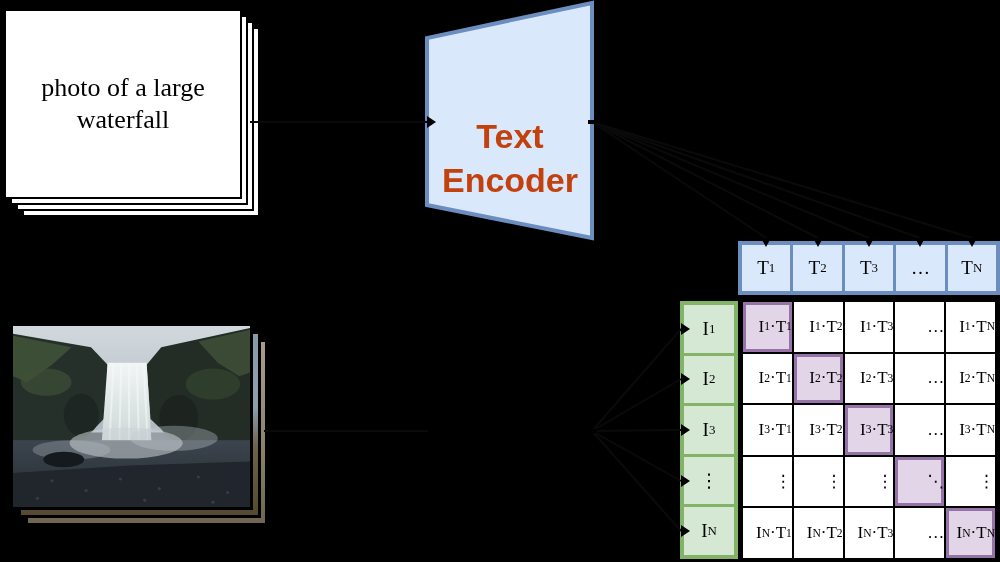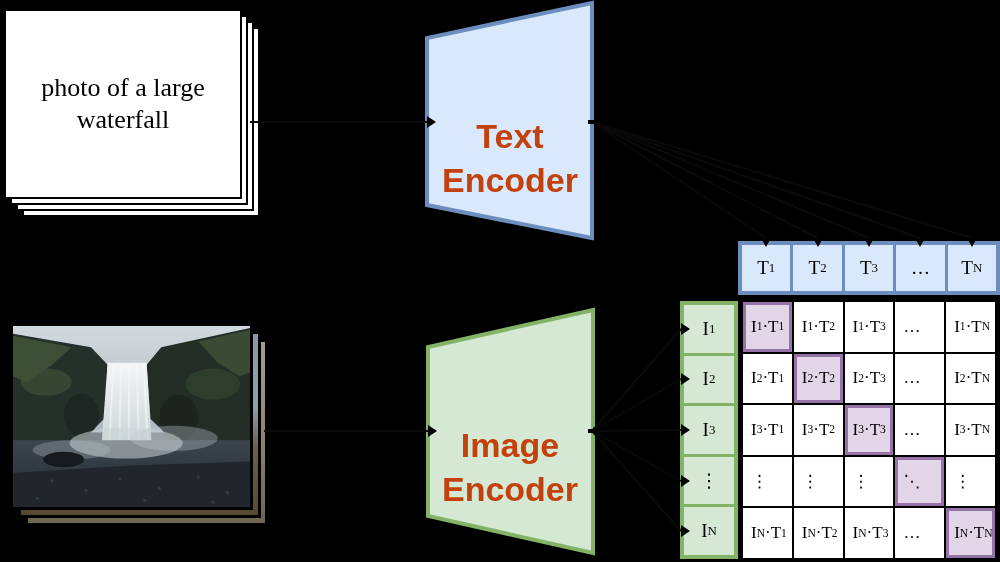--- a/index.html
+++ b/index.html
@@ -42,22 +42,22 @@
   .txt-emb-row{position:absolute;left:738px;top:241px;width:262px;height:54px;
     background:var(--text-encoder-border,#6c8ebf);padding:4px;box-sizing:border-box;
     display:grid;grid-template-columns:repeat(5,1fr);gap:3px;}
   .txt-emb-row .hcell{background:var(--text-encoder-fill,#dae8fc);display:flex;
     align-items:center;justify-content:center;
     font-family:"Liberation Serif",serif;font-size:19px;color:#000;}
   
   .matrix-body{position:absolute;left:740px;top:299px;width:258px;height:262px;
     background:var(--grid,#000);padding:3px;box-sizing:border-box;
     display:grid;grid-template-columns:repeat(5,1fr);grid-template-rows:repeat(5,1fr);gap:2px;}
-  .matrix-body .mcell{background:var(--cell-fill,#fff);display:flex;align-items:center;justify-content:flex-start;
-    font-family:"Liberation Serif",serif;font-size:17px;color:#000;white-space:nowrap;padding-left:8px;}
+  .matrix-body .mcell{background:var(--cell-fill,#fff);display:flex;align-items:center;justify-content:flex-end;
+    font-family:"Liberation Serif",serif;font-size:17px;color:#000;white-space:nowrap;}
   .matrix-body .mcell.hl{background:var(--highlight-fill,#e1d5e7);
     box-shadow:inset 0 0 0 3px var(--highlight-border,#9673a6);}
   sub{font-size:0.68em;vertical-align:-0.28em;}
   
   .arrows{position:absolute;left:0;top:0;width:1000px;height:562px;pointer-events:none;}
 </style>
 </head>
 <body>
 
 <div class="canvas">
@@ -128,26 +128,20 @@
     </div>
   </div>
 
   <div class="encoder text-encoder">
     <svg viewBox="0 0 172 243">
       <polygon points="3,38 3,205 168,238 168,3" fill="var(--text-encoder-fill,#dae8fc)" stroke="var(--text-encoder-border,#6c8ebf)" stroke-width="4"></polygon>
     </svg>
     <div class="encoder-label">Text Encoder</div>
   </div>
 
-  <div class="encoder image-encoder">
-    <svg viewBox="0 0 172 250">
-      <polygon points="4,41 4,210 169,247 169,4" fill="var(--image-encoder-fill,#d5e8d4)" stroke="var(--image-encoder-border,#82b366)" stroke-width="4"></polygon>
-    </svg>
-    <div class="encoder-label">Image Encoder</div>
-  </div>
 
   <div class="img-emb-col">
       <div class="gcell">I<sub>1</sub></div>
       <div class="gcell">I<sub>2</sub></div>
       <div class="gcell">I<sub>3</sub></div>
       <div class="gcell">⋮</div>
       <div class="gcell">I<sub>N</sub></div>
     </div>
 
   <div class="txt-emb-row">

